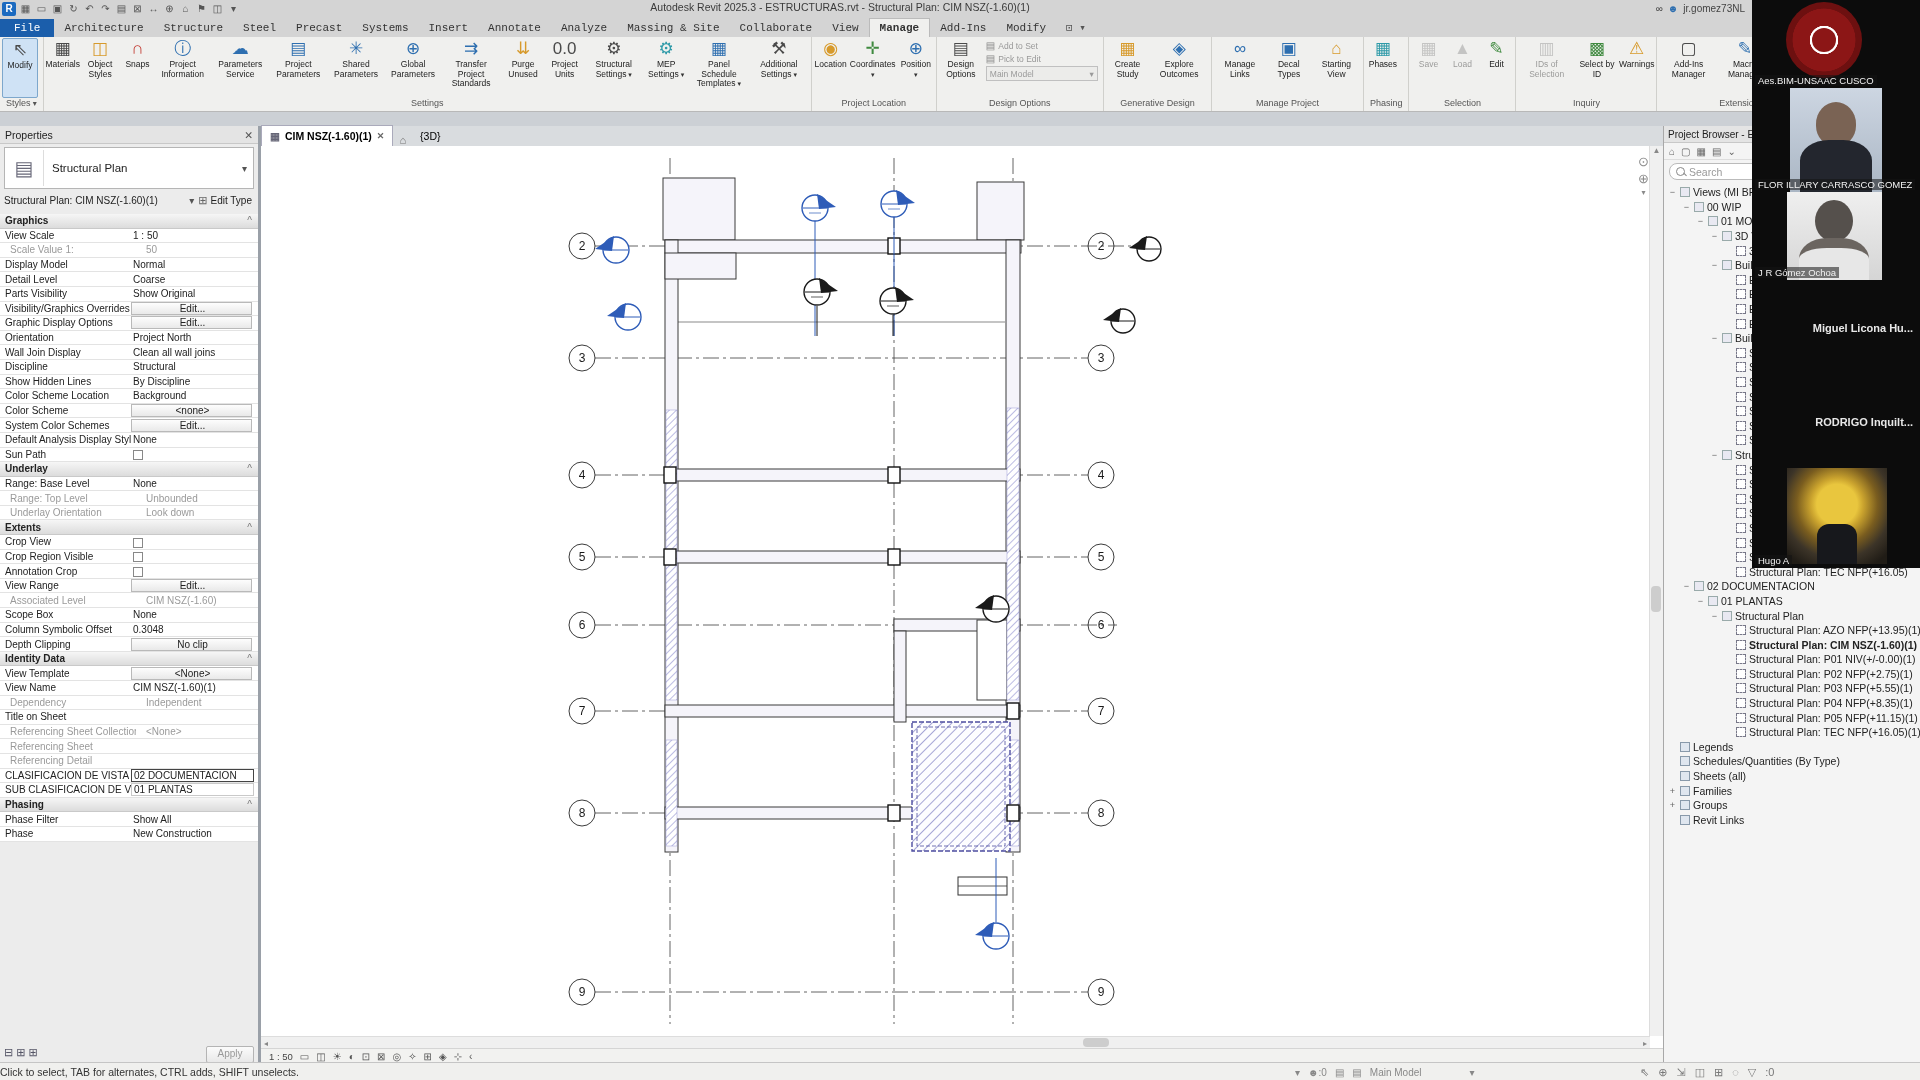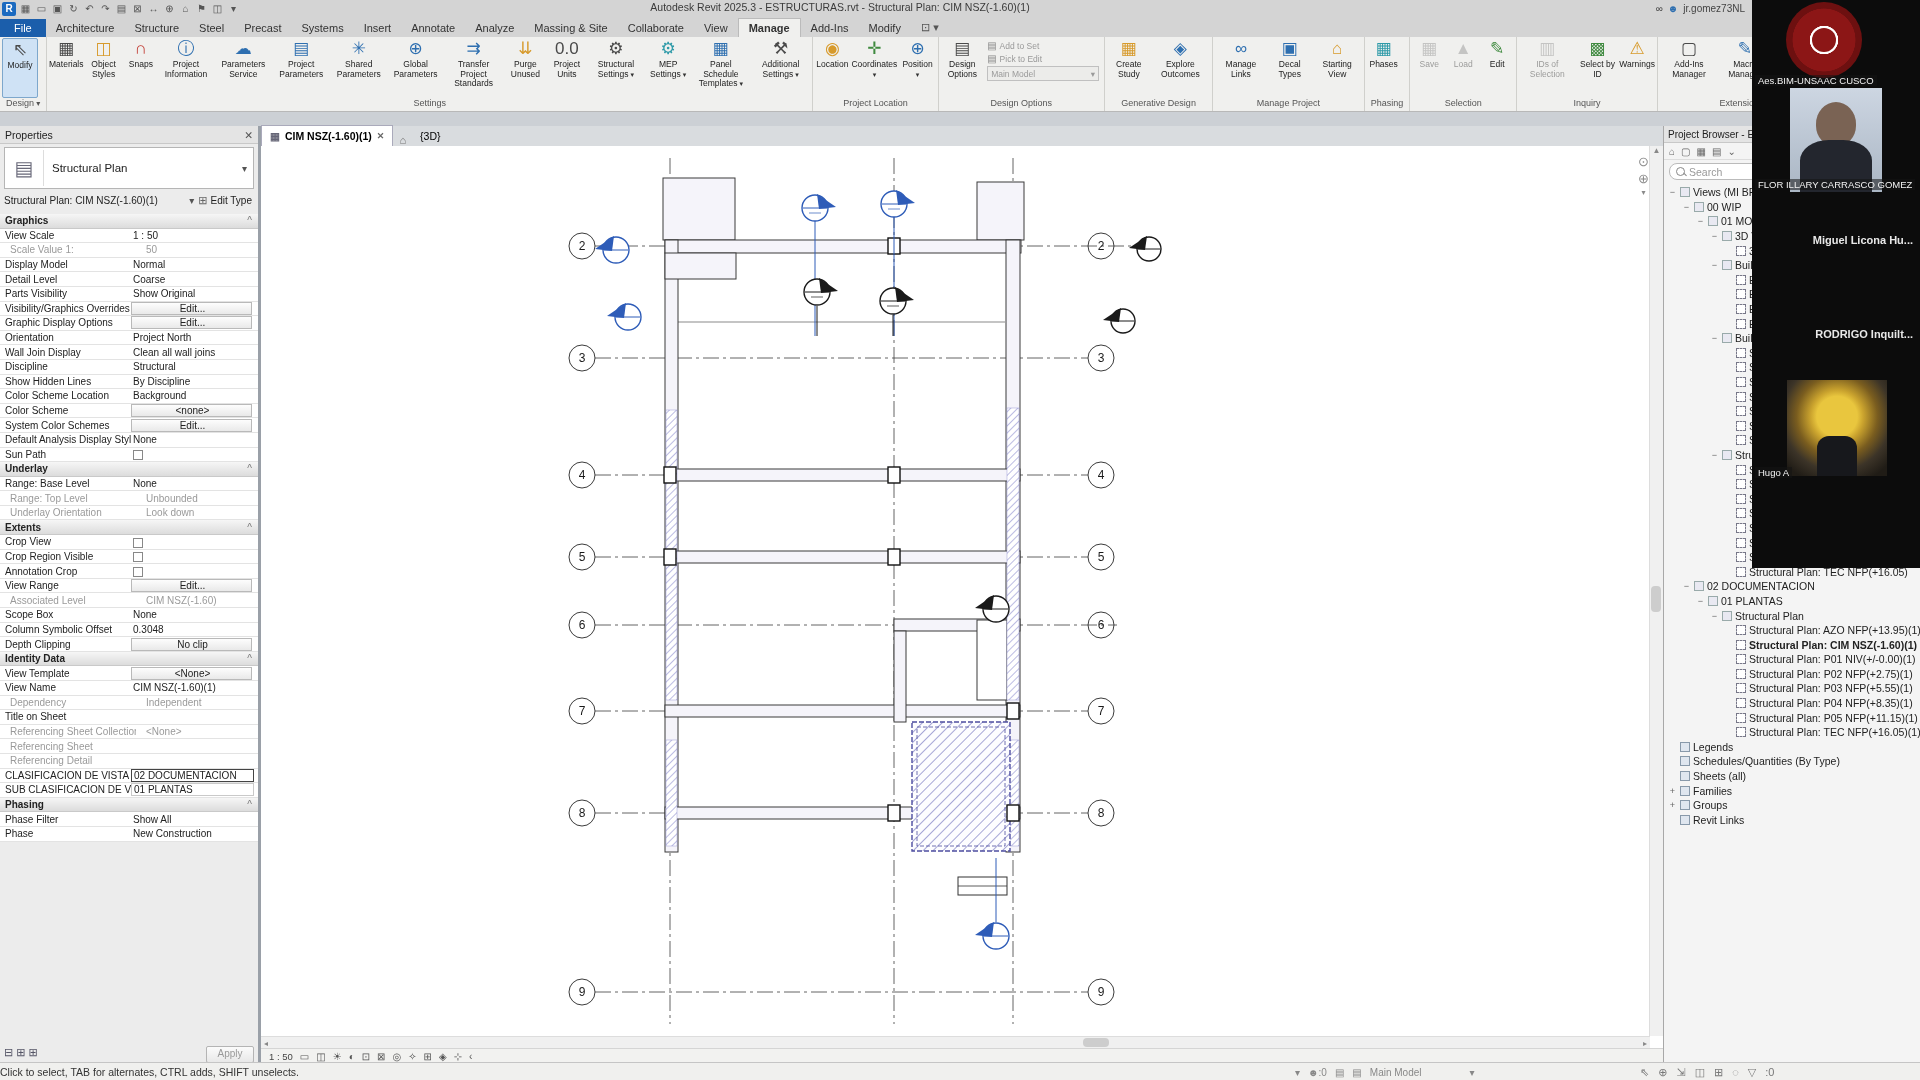--- a/index.html
+++ b/index.html
@@ -6,21 +6,21 @@
     font-family:"Liberation Sans",sans-serif;background:#d6d6d6;-webkit-font-smoothing:antialiased;}
   
   #titlebar{position:absolute;left:0;top:0;width:1920px;height:17px;background:#d4d4d4;font-size:10.5px;color:#333;}
   #qat{position:absolute;left:2px;top:0;height:17px;display:flex;align-items:center;gap:3px;}
   .rlogo{width:14px;height:14px;background:#1b6ac0;color:#fff;font-weight:bold;font-size:10px;
     display:flex;align-items:center;justify-content:center;border-radius:2px;}
   .qi{font-size:10px;color:#555;width:13px;text-align:center;line-height:15px;}
   #tb-title{position:absolute;left:560px;top:1px;width:560px;text-align:center;color:#3a3a3a;}
   #tb-right{position:absolute;right:175px;top:0;height:17px;display:flex;align-items:center;gap:5px;font-size:10px;color:#444;}
   
-  #tabrow{position:absolute;left:0;top:17px;width:1920px;height:20px;background:#d4d4d4;display:flex;align-items:flex-end;}
+  #tabrow{position:absolute;left:0;top:17px;width:1920px;height:20px;background:#d4d4d4;display:flex;align-items:flex-end;font-family:Liberation Mono, monospace;}
   .tab{padding:3px 10px 3px;font-size:11px;color:#333;white-space:nowrap;}
   .tab.file{background:#1b5eab;color:#fff;padding:3px 14px;}
   .tab.on{background:#f0f0ee;border:1px solid #bbb;border-bottom:none;font-weight:bold;}
   .tab.gear{color:#555;}
   
   #ribbon{position:absolute;left:0;top:37px;width:1920px;height:74px;background:#f0f0ee;border-bottom:1px solid #b8b8b8;display:flex;}
   .panel{display:flex;flex-direction:column;border-right:1px solid #d0d0cc;}
   .pbtns{flex:1;display:flex;align-items:stretch;padding:1px 2px 0;}
   .pfoot{height:13px;text-align:center;font-size:9px;color:#555;white-space:nowrap;padding:0 6px;}
   .pfoot.menu::after{content:" ▾";font-size:8px;}
@@ -218,21 +218,21 @@
 <div id="ribbon">
   <div class="panel">
     <div class="pbtns">
 
         <div class="rbtn active">
           <span class="i k">⇖</span>
           <span class="lb">Modify</span>
         </div>
 
     </div>
-    <div class="pfoot menu">Design</div>
+    <div class="pfoot menu">Styles</div>
   </div>
   <div class="panel">
     <div class="pbtns">
 
         <div class="rbtn">
           <span class="i k">▦</span>
           <span class="lb">Materials</span>
         </div>
 
         <div class="rbtn">
@@ -1267,20 +1267,24 @@
     <div class="tile logo">
       <div class="av"></div>
       <div class="cap">Aes.BIM-UNSAAC CUSCO</div>
     </div>
 
     <div class="tile photo-f">
       <div class="av"></div>
       <div class="cap">FLOR ILLARY CARRASCO GOMEZ</div>
     </div>
 
+    <div class="tile photo-m">
+      <div class="av"></div>
+      <div class="cap">J R Gómez Ochoa</div>
+    </div>
 
     <div class="tile name1">
 
       <div class="cap">Miguel Licona Hu...</div>
     </div>
 
     <div class="tile name2">
 
       <div class="cap">RODRIGO Inquilt...</div>
     </div>

